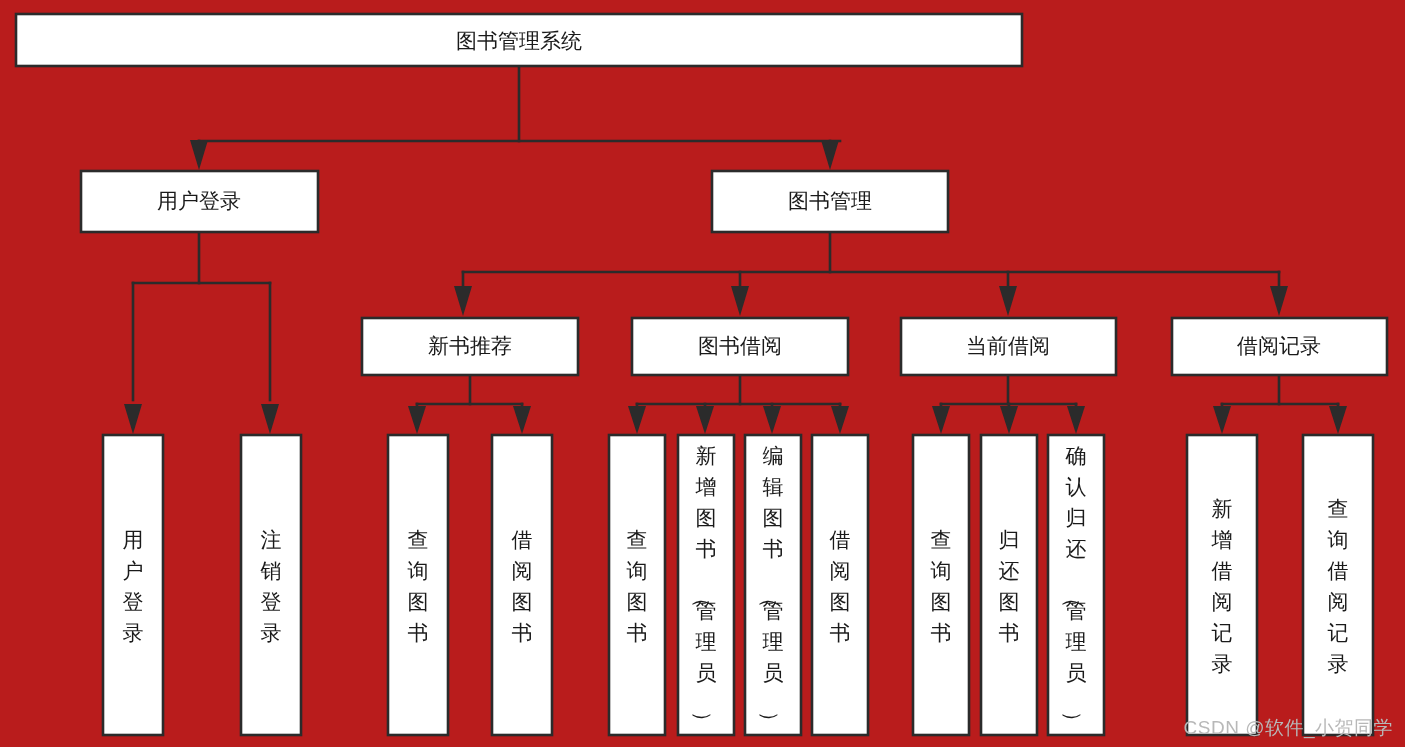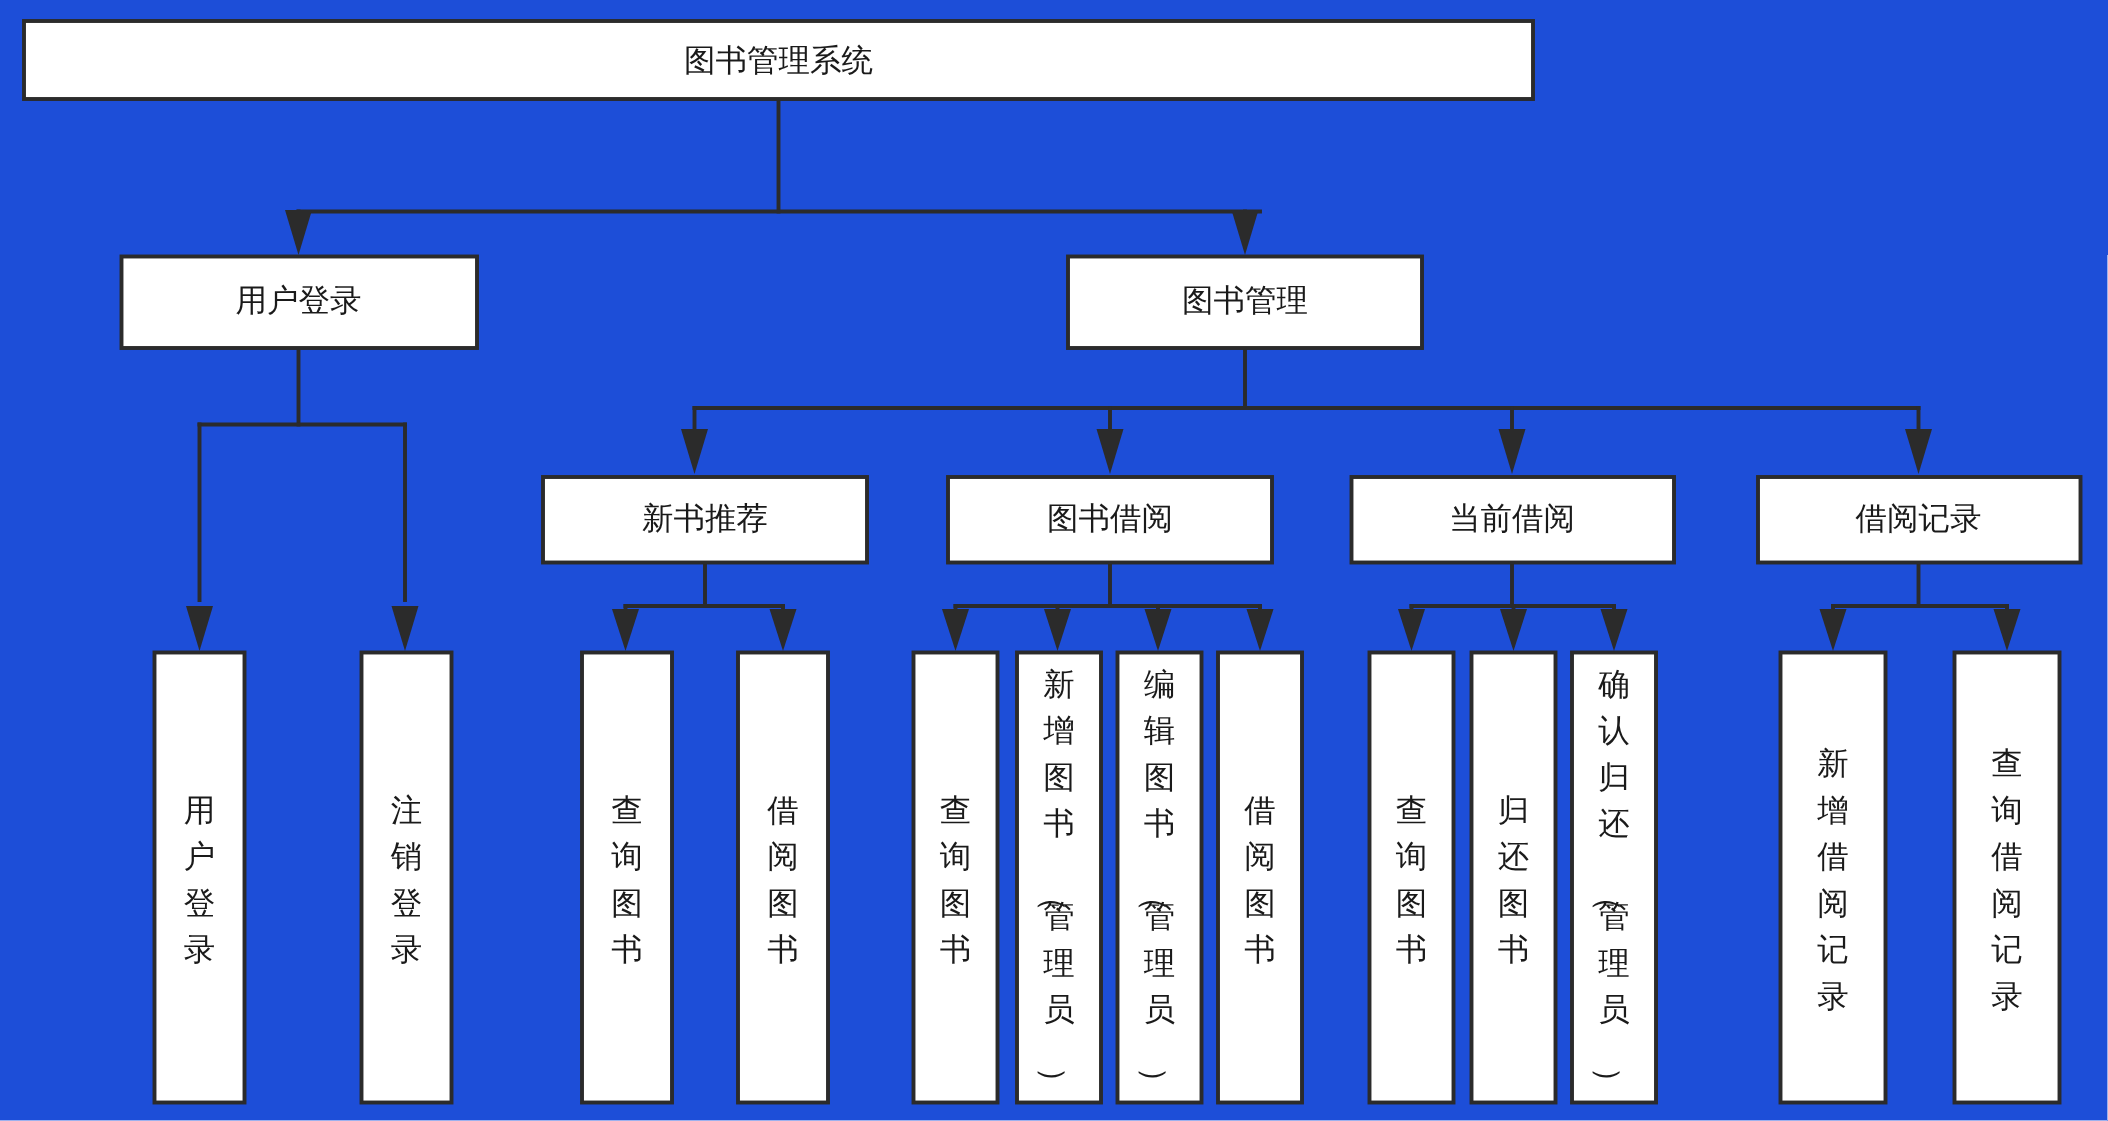--- a/index.html
+++ b/index.html
@@ -7,21 +7,21 @@
     padding: 0;
     background: #ffffff;
   }
   body {
     font-family: "Liberation Sans", "DejaVu Sans", sans-serif;
   }
   #stage {
     position: relative;
     width: 1405px;
     height: 747px;
-    background: #1d4ed8;
+    background: #b91c1c;
     overflow: hidden;
   }
   #diagram-svg {
     position: absolute;
     left: 0;
     top: 0;
     width: 1405px;
     height: 747px;
   }
   .node-box {
@@ -243,14 +243,15 @@
       <text class="node-label-v" x="1222" y="495"><tspan x="1222" y="516">新</tspan><tspan x="1222" y="547">增</tspan><tspan x="1222" y="578">借</tspan><tspan x="1222" y="609">阅</tspan><tspan x="1222" y="640">记</tspan><tspan x="1222" y="671">录</tspan></text>
     </g>
 
     <g>
       <rect class="node-box" x="1303" y="435" width="70" height="300"></rect>
       <text class="node-label-v" x="1338" y="495"><tspan x="1338" y="516">查</tspan><tspan x="1338" y="547">询</tspan><tspan x="1338" y="578">借</tspan><tspan x="1338" y="609">阅</tspan><tspan x="1338" y="640">记</tspan><tspan x="1338" y="671">录</tspan></text>
     </g>
 
   </svg>
 
+  <div class="watermark">CSDN @软件_小贺同学</div>
 
 </div>
 
 </body></html>

